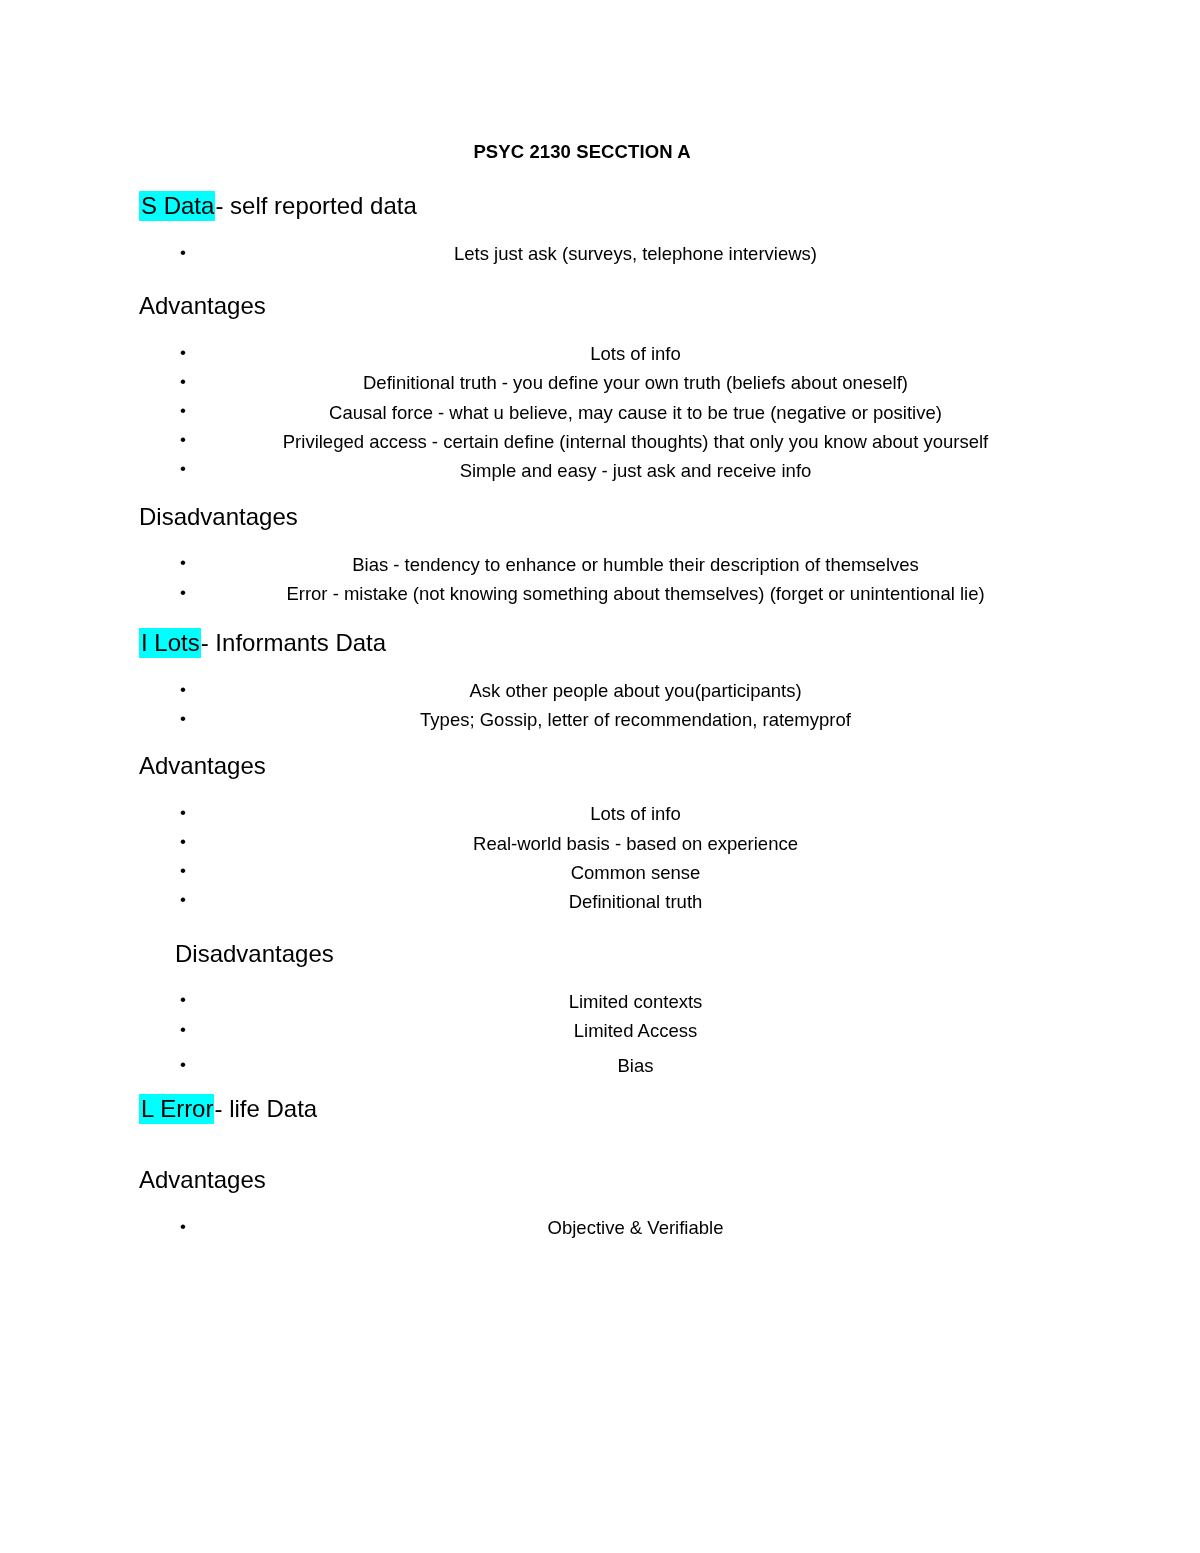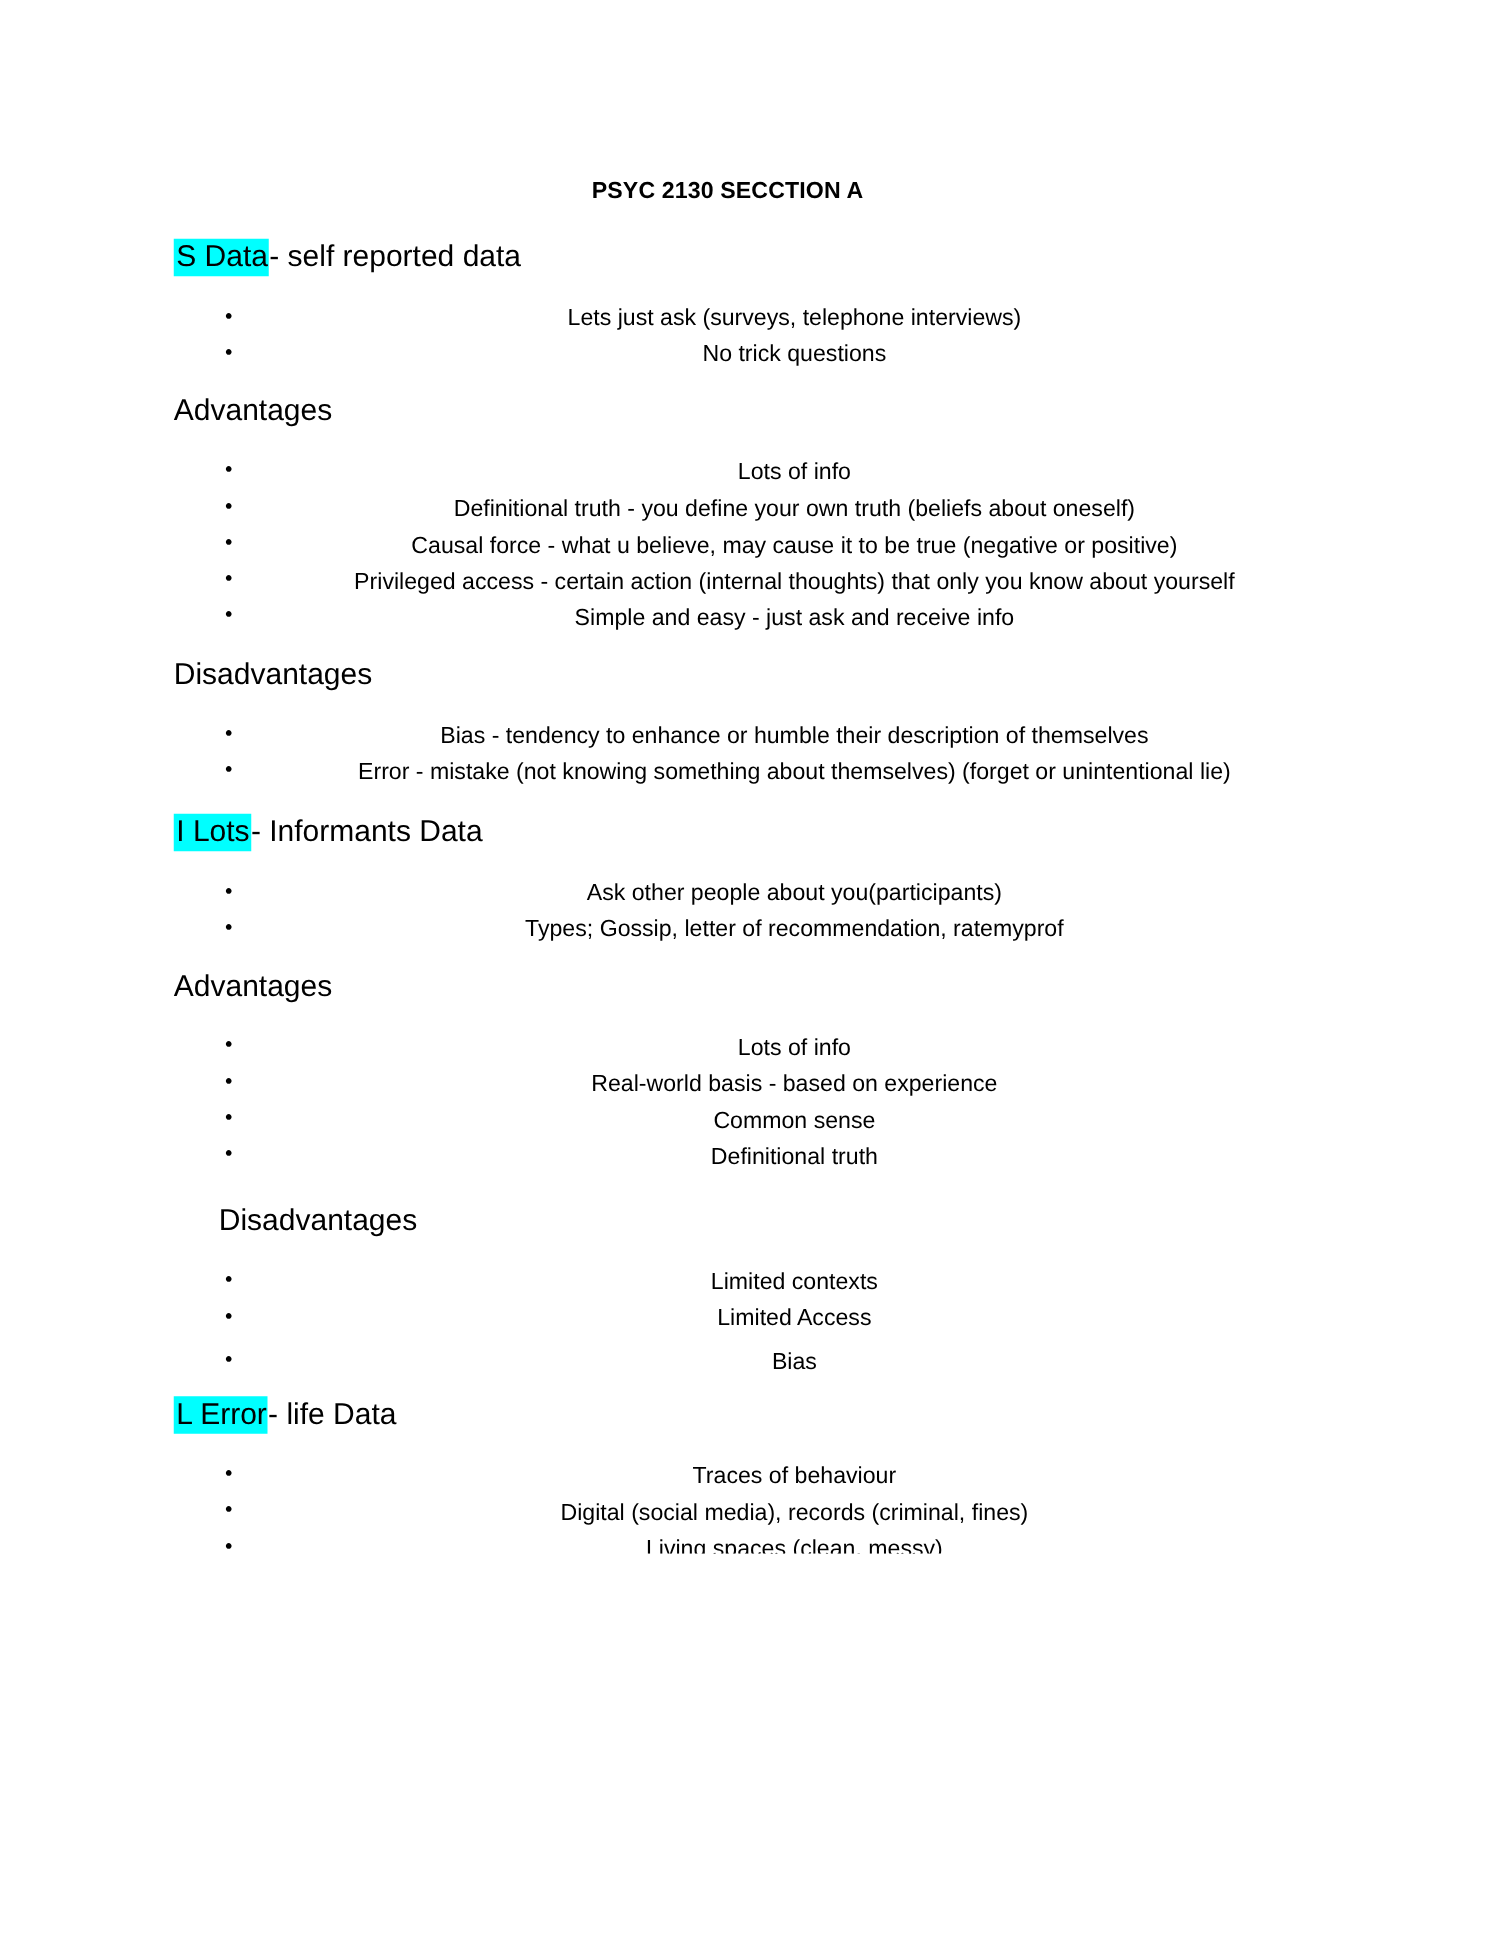--- a/index.html
+++ b/index.html
@@ -89,35 +89,34 @@
   <div class="doc-body">
 
     <div class="doc-title">PSYC 2130 SECCTION A</div>
 
     <div class="heading"><span class="hl">S Data</span><span>- self reported data</span></div>
 
     <div class="gap-lg"></div>
     <ul class="bullets">
       <li>Lets just ask (surveys, telephone interviews)</li>
       <div class="li-gap"></div>
-      <li>No trick questions</li>
     </ul>
 
     <div class="gap-para"></div>
     <div class="heading">Advantages</div>
 
     <div class="gap-lg"></div>
     <ul class="bullets">
       <li>Lots of info</li>
       <div class="li-gap"></div>
       <li>Definitional truth - you define your own truth (beliefs about oneself)</li>
       <div class="li-gap"></div>
       <li>Causal force - what u believe, may cause it to be true (negative or positive)</li>
       <div class="li-gap"></div>
-      <li>Privileged access - certain action (internal thoughts) that only you know about yourself</li>
+      <li>Privileged access - certain define (internal thoughts) that only you know about yourself</li>
       <div class="li-gap"></div>
       <li>Simple and easy - just ask and receive info</li>
     </ul>
 
     <div class="gap-para"></div>
     <div class="heading">Disadvantages</div>
 
     <div class="gap-lg"></div>
     <ul class="bullets">
       <li>Bias - tendency to enhance or humble their description of themselves</li>
@@ -161,27 +160,20 @@
       <li>Limited Access</li>
       <div class="li-gap"></div>
       <div class="li-gap"></div>
       <li>Bias</li>
     </ul>
 
     <div class="gap-md"></div>
     <div class="heading"><span class="hl">L Error</span><span>- life Data</span></div>
 
     <div class="gap-lg"></div>
-    <ul class="bullets">
-      <li>Traces of behaviour</li>
-      <div class="li-gap"></div>
-      <li>Digital (social media), records (criminal, fines)</li>
-      <div class="li-gap"></div>
-      <li>Living spaces (clean, messy)</li>
-    </ul>
 
     <div class="gap-para"></div>
     <div class="heading">Advantages</div>
 
     <div class="gap-lg"></div>
     <ul class="bullets">
       <li>Objective &amp; Verifiable</li>
     </ul>
 
   </div>

